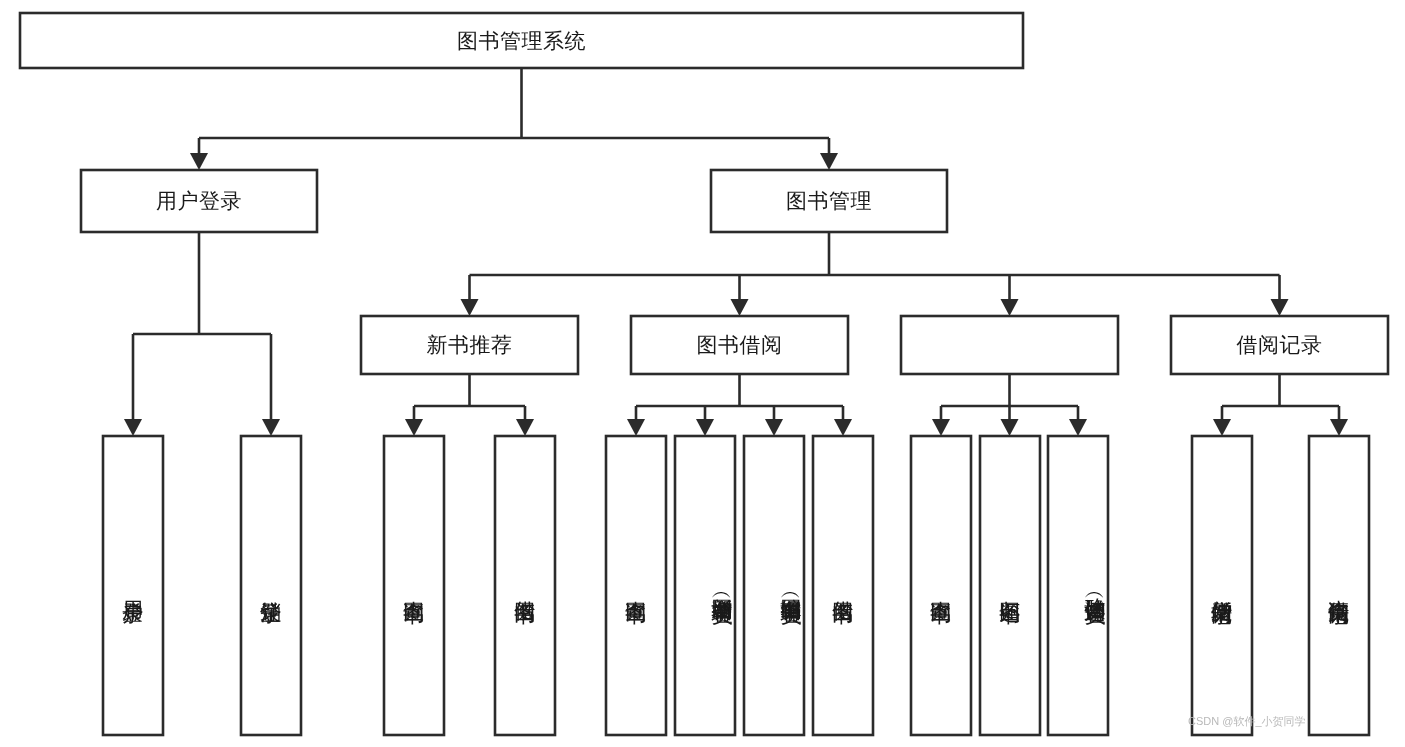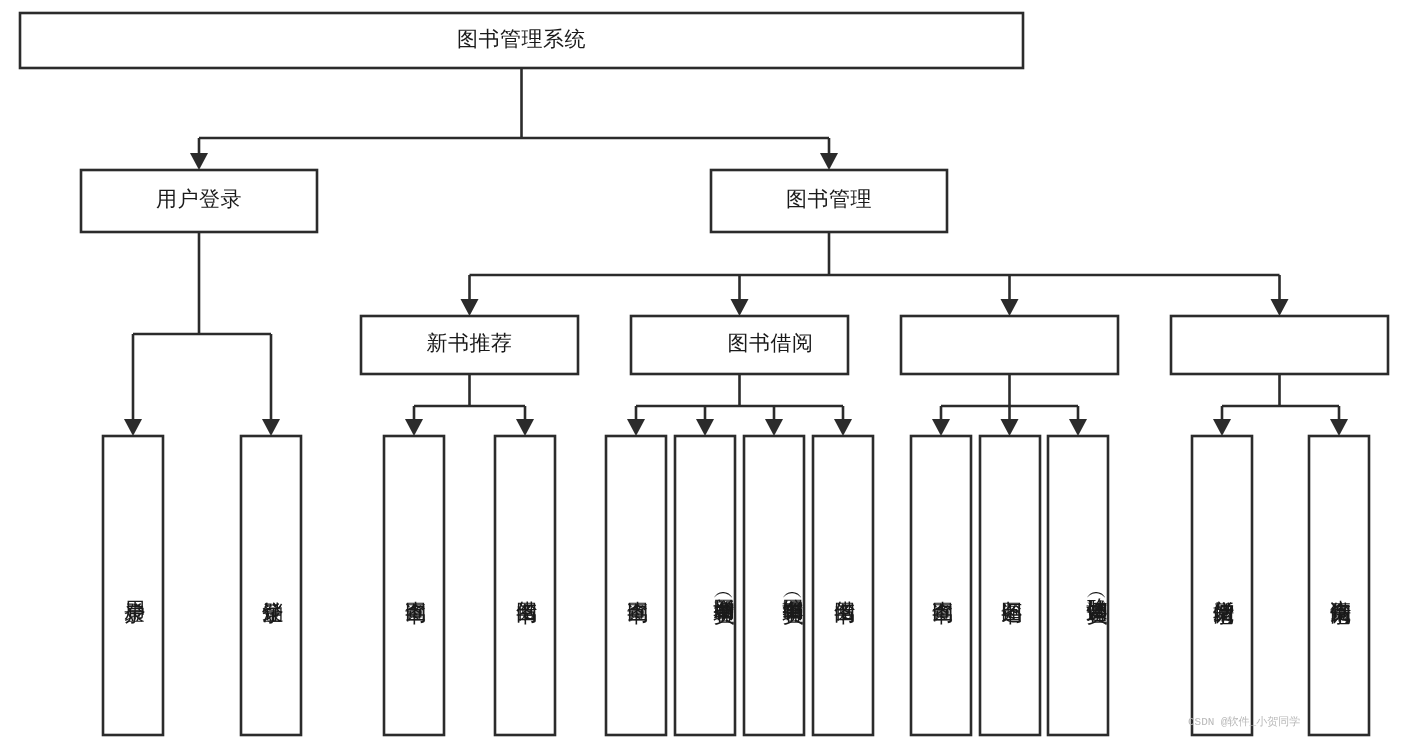--- a/index.html
+++ b/index.html
@@ -11,21 +11,20 @@
     width: 1405px;
     height: 747px;
     font-family: "Liberation Sans", "DejaVu Sans", sans-serif;
     overflow: hidden;
   }
   #diagram-root {
     position: relative;
     width: 1234px;
     height: 747px;
     background: #ffffff;
-    font-family: Liberation Mono, monospace;
   }
   svg.diagram-canvas {
     position: absolute;
     left: 0;
     top: 0;
     width: 1405px;
     height: 747px;
   }
   .node-box {
     fill: #ffffff;
@@ -186,21 +185,22 @@
     <rect class="node-box" x="1309" y="436" width="60" height="299"></rect>
 
   </svg>
 
   <div class="node-label-h" style="left:20px; top:13px; width:1003px; height:55px;">图书管理系统</div>
 
   <div class="node-label-h" style="left:81px; top:170px; width:236px; height:62px;">用户登录</div>
   <div class="node-label-h" style="left:711px; top:170px; width:236px; height:62px;">图书管理</div>
 
   <div class="node-label-h" style="left:361px; top:316px; width:217px; height:58px;">新书推荐</div>
-  <div class="node-label-h" style="left:662px; top:316px; width:217px; height:58px;">图书借阅</div>
+  <div class="node-label-h" style="left:631px; top:316px; width:217px; height:58px;">图书借阅</div>
+  <div class="node-label-h" style="left:1171px; top:316px; width:217px; height:58px;">借阅记录</div>
 
   <div class="node-label-v" style="left:103px; top:436px; width:60px; height:299px;">用户登录</div>
   <div class="node-label-v" style="left:241px; top:436px; width:60px; height:299px;">注销登录</div>
 
   <div class="node-label-v" style="left:384px; top:436px; width:60px; height:299px;">查询图书</div>
   <div class="node-label-v" style="left:495px; top:436px; width:60px; height:299px;">借阅图书</div>
 
   <div class="node-label-v" style="left:606px; top:436px; width:60px; height:299px;">查询图书</div>
   <div class="node-label-v" style="left:675px; top:436px; width:60px; height:299px; align-items:flex-start;">新增图书（管理员）</div>
   <div class="node-label-v" style="left:744px; top:436px; width:60px; height:299px; align-items:flex-start;">编辑图书（管理员）</div>

